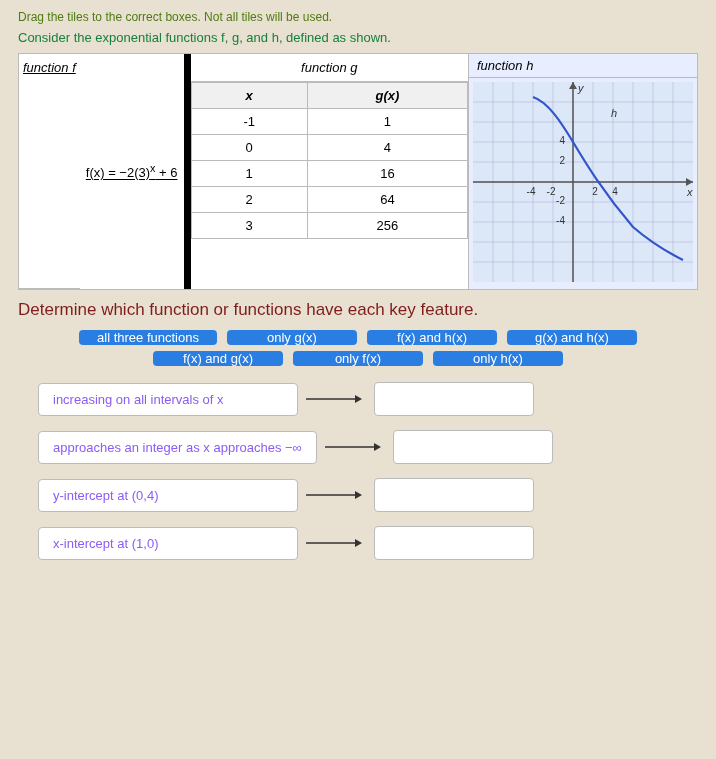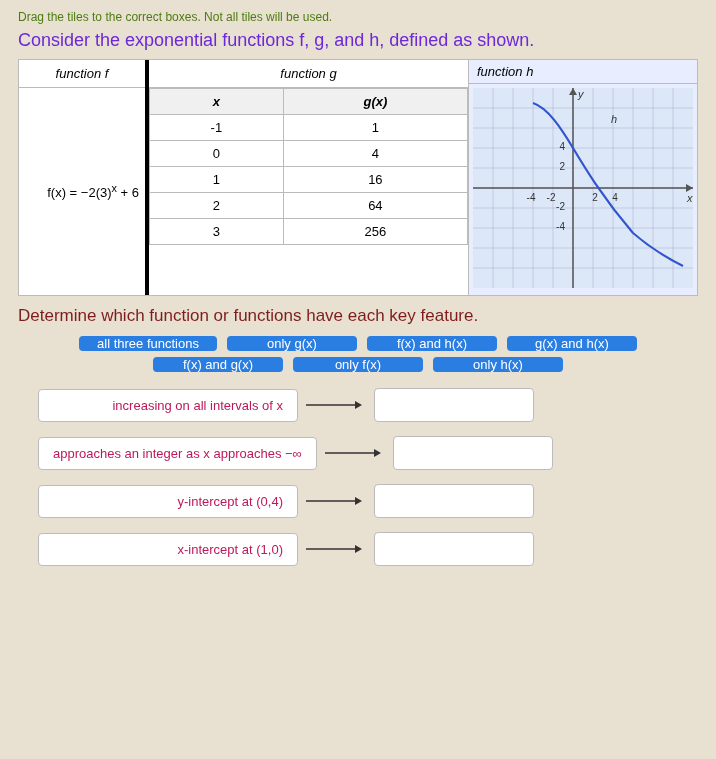--- a/index.html
+++ b/index.html
@@ -10,37 +10,38 @@
       min-height: 759px;
       padding: 10px 18px;
       font-size: 13px;
     }
     .top-instruction {
       font-size: 12px;
       color: #4d7c0f;
       margin-bottom: 6px;
     }
     .consider-text {
-      font-size: 18px;
-      color: #6d28d9;
+      font-size: 13px;
+      color: #15803d;
       margin-bottom: 8px;
     }
     .main-table-area {
       display: flex;
       gap: 0;
       margin-bottom: 10px;
       border: 1px solid #bbb;
       background: #fff;
     }
     
     .func-f-col {
       display: flex;
-      flex-direction: column;
-      border-right: 4px solid #000000;
+      flex-direction: row;
+      border-right: 7px solid #000000;
       min-width: 130px;
+      text-decoration: underline;
     }
     .func-f-header {
       background: #fff;
       text-align: center;
       padding: 6px 4px;
       font-size: 13px;
       border-bottom: 1px solid #bbb;
       font-style: italic;
     }
     .func-f-body {
@@ -145,23 +146,23 @@
       display: flex;
       align-items: center;
       gap: 0;
     }
     .feature-label-box {
       background: #fff;
       border: 1px solid #bbb;
       border-radius: 4px;
       padding: 8px 14px;
       font-size: 13px;
-      color: #be185d;
+      color: #8b5cf6;
       min-width: 260px;
-      text-align: right;
+      text-align: left;
     }
     .arrow-line {
       display: flex;
       align-items: center;
       margin: 0 8px;
     }
     .arrow-line svg {
       width: 60px;
       height: 16px;
     }

